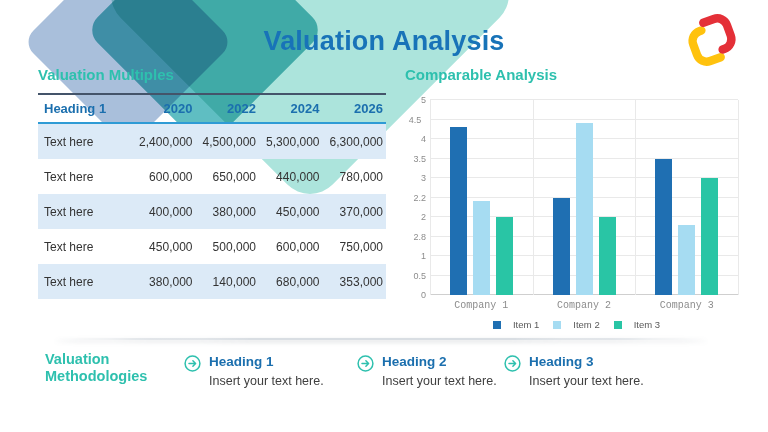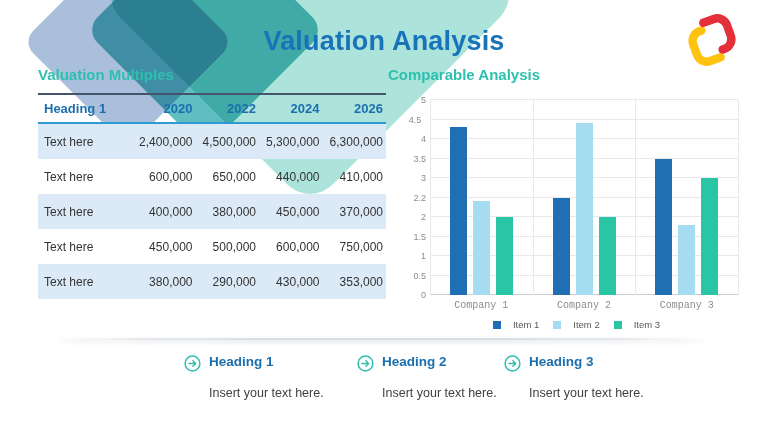--- a/index.html
+++ b/index.html
@@ -15,21 +15,21 @@
   
   .logo{position:absolute;left:684px;top:12px;width:56px;height:56px;}
   
   .main-title{
     position:absolute;left:0;top:26px;width:768px;text-align:center;
     font-size:27px;font-weight:bold;color:#1873B8;letter-spacing:.2px;
   }
   
   .sec-title{position:absolute;font-size:15px;font-weight:bold;color:#2EC0AE;}
   .sec-title.left{left:38px;top:66px;}
-  .sec-title.right{left:388px;top:66px;}
+  .sec-title.right{left:405px;top:66px;}
   
   .vtable{position:absolute;left:38px;top:93px;width:348px;font-size:12px;color:#333;}
   .t-head{display:flex;align-items:center;height:27px;border-top:2px solid #44546A;border-bottom:2px solid #2E9BD5;
           font-size:13px;font-weight:bold;color:#1B6FAE;}
   .t-row{display:flex;align-items:center;height:35px;}
   .t-row.stripe{background:#DCEAF7;}
   .t-cell.lab{width:88px;padding-left:6px;text-align:left;}
   .t-cell.num{flex:1;text-align:right;padding-right:3px;}
   
   .chart-area{position:absolute;left:404px;top:88px;width:345px;height:252px;}
@@ -46,21 +46,21 @@
   .legend{position:absolute;left:0;top:231px;width:100%;display:flex;justify-content:center;gap:14px;}
   .legend-item{display:flex;align-items:center;gap:12px;font-size:9.5px;color:#595959;}
   .swatch{width:8px;height:8px;display:inline-block;}
   
   .divider{position:absolute;left:55px;top:338px;width:652px;height:2px;border-radius:50%;
            background:linear-gradient(to right,rgba(210,215,220,0),#D9DEE3 12%,#D9DEE3 88%,rgba(210,215,220,0));
            box-shadow:0 2px 4px rgba(120,130,140,.35);}
   .meth-title{position:absolute;left:45px;top:351px;width:130px;font-size:14.5px;font-weight:bold;color:#2EC0AE;line-height:1.2;}
   .meth-item{position:absolute;top:354px;width:165px;display:flex;align-items:flex-start;gap:8px;}
   .meth-item .txt .h{font-size:13.5px;font-weight:bold;color:#1B6FAE;line-height:1.15;}
-  .meth-item .txt .s{font-size:12.5px;color:#3F3F3F;margin-top:16px;}
+  .meth-item .txt .s{font-size:12.5px;color:#3F3F3F;margin-top:4px;}
 </style>
 </head>
 <body>
 
 <div class="slide">
 
   <div class="decor mint"></div>
   <div class="decor bluegray"></div>
   <div class="decor teal"></div>
 
@@ -88,57 +88,57 @@
           <div class="t-cell num">2,400,000</div>
           <div class="t-cell num">4,500,000</div>
           <div class="t-cell num">5,300,000</div>
           <div class="t-cell num">6,300,000</div>
         </div>
         <div class="t-row">
           <div class="t-cell lab">Text here</div>
           <div class="t-cell num">600,000</div>
           <div class="t-cell num">650,000</div>
           <div class="t-cell num">440,000</div>
-          <div class="t-cell num">410,000</div>
+          <div class="t-cell num">780,000</div>
         </div>
         <div class="t-row stripe">
           <div class="t-cell lab">Text here</div>
           <div class="t-cell num">400,000</div>
           <div class="t-cell num">380,000</div>
           <div class="t-cell num">450,000</div>
           <div class="t-cell num">370,000</div>
         </div>
         <div class="t-row">
           <div class="t-cell lab">Text here</div>
           <div class="t-cell num">450,000</div>
           <div class="t-cell num">500,000</div>
           <div class="t-cell num">600,000</div>
           <div class="t-cell num">750,000</div>
         </div>
         <div class="t-row stripe">
           <div class="t-cell lab">Text here</div>
           <div class="t-cell num">380,000</div>
-          <div class="t-cell num">290,000</div>
-          <div class="t-cell num">430,000</div>
+          <div class="t-cell num">140,000</div>
+          <div class="t-cell num">680,000</div>
           <div class="t-cell num">353,000</div>
         </div>
       </div>
   </div>
 
   <div class="sec-title right">Comparable Analysis</div>
   <div class="chart-area">
     <div class="plot">
         <div class="gridline base" style="bottom: 0%;"></div>
         <div class="ytick" style="bottom: calc(0% - 5px);">0</div>
         <div class="gridline" style="bottom: 10%;"></div>
         <div class="ytick" style="bottom: calc(10% - 5px);">0.5</div>
         <div class="gridline" style="bottom: 20%;"></div>
         <div class="ytick" style="bottom: calc(20% - 5px);">1</div>
         <div class="gridline" style="bottom: 30%;"></div>
-        <div class="ytick" style="bottom: calc(30% - 5px);">1.5</div>
+        <div class="ytick" style="bottom: calc(30% - 5px);">2.8</div>
         <div class="gridline" style="bottom: 40%;"></div>
         <div class="ytick" style="bottom: calc(40% - 5px);">2</div>
         <div class="gridline" style="bottom: 50%;"></div>
         <div class="ytick" style="bottom: calc(50% - 5px);">2.2</div>
         <div class="gridline" style="bottom: 60%;"></div>
         <div class="ytick" style="bottom: calc(60% - 5px);">3</div>
         <div class="gridline" style="bottom: 70%;"></div>
         <div class="ytick" style="bottom: calc(70% - 5px);">3.5</div>
         <div class="gridline" style="bottom: 80%;"></div>
         <div class="ytick" style="bottom: calc(80% - 5px);">4</div>
@@ -183,20 +183,21 @@
           <span>Item 2</span>
         </div>
         <div class="legend-item">
           <span class="swatch" style="background: rgb(41, 197, 165);"></span>
           <span>Item 3</span>
         </div>
       </div>
   </div>
 
   <div class="divider"></div>
+  <div class="meth-title">Valuation Methodologies</div>
   <div id="meth-items">
       <div class="meth-item" style="left: 184px;">
         <span><svg width="17" height="17" viewBox="0 0 17 17" style="margin-top:1px">
             <circle cx="8.5" cy="8.5" r="7.4" fill="none" stroke="#2EC0AE" stroke-width="1.5"></circle>
             <path d="M5 8.5 H11.4 M8.9 5.8 L11.6 8.5 L8.9 11.2" fill="none" stroke="#2EC0AE" stroke-width="1.5" stroke-linecap="round" stroke-linejoin="round"></path>
           </svg></span>
         <div class="txt">
           <div class="h">Heading 1</div>
           <div class="s">Insert your text here.</div>
         </div>

